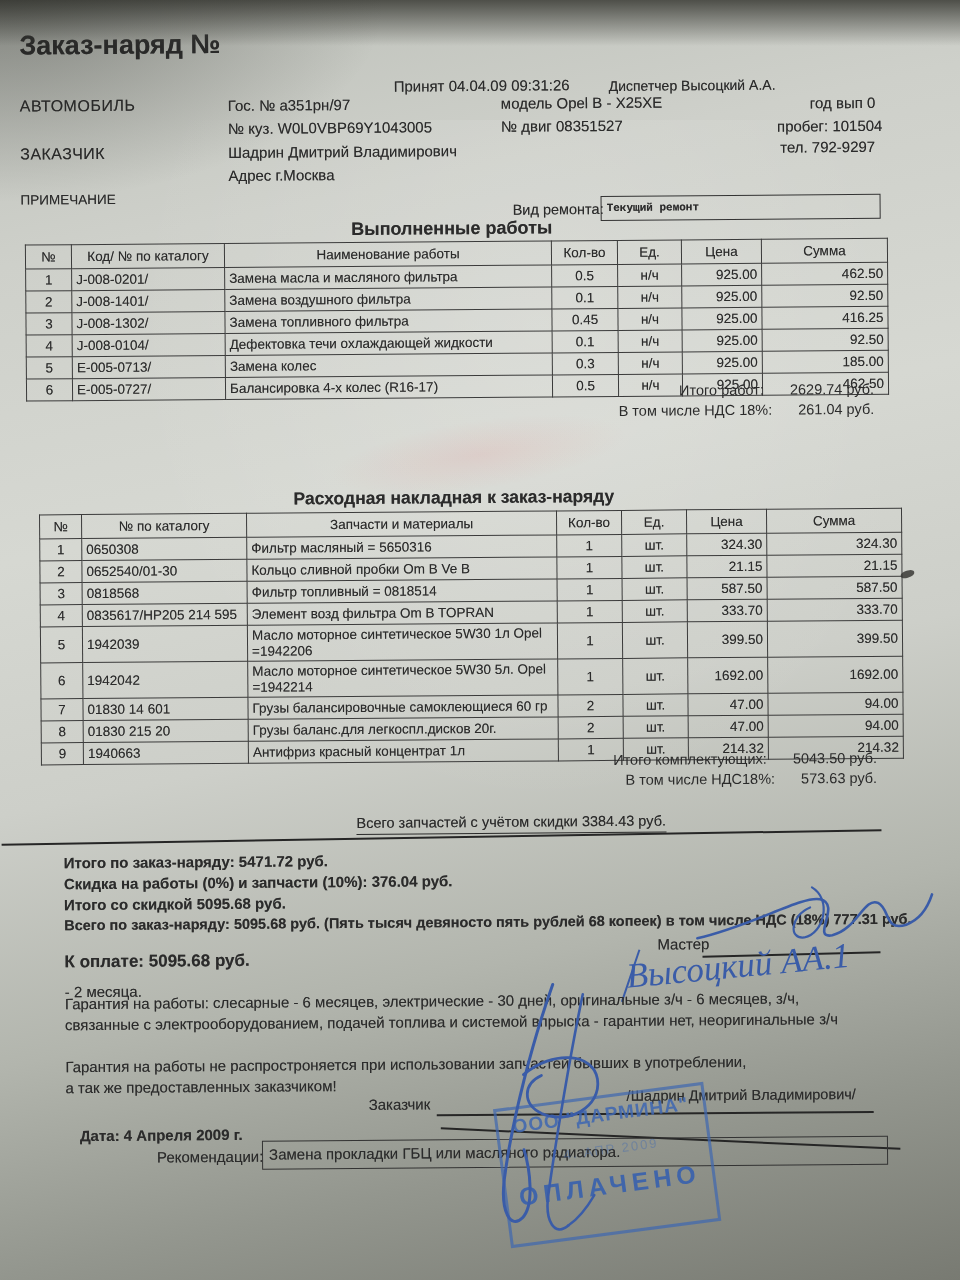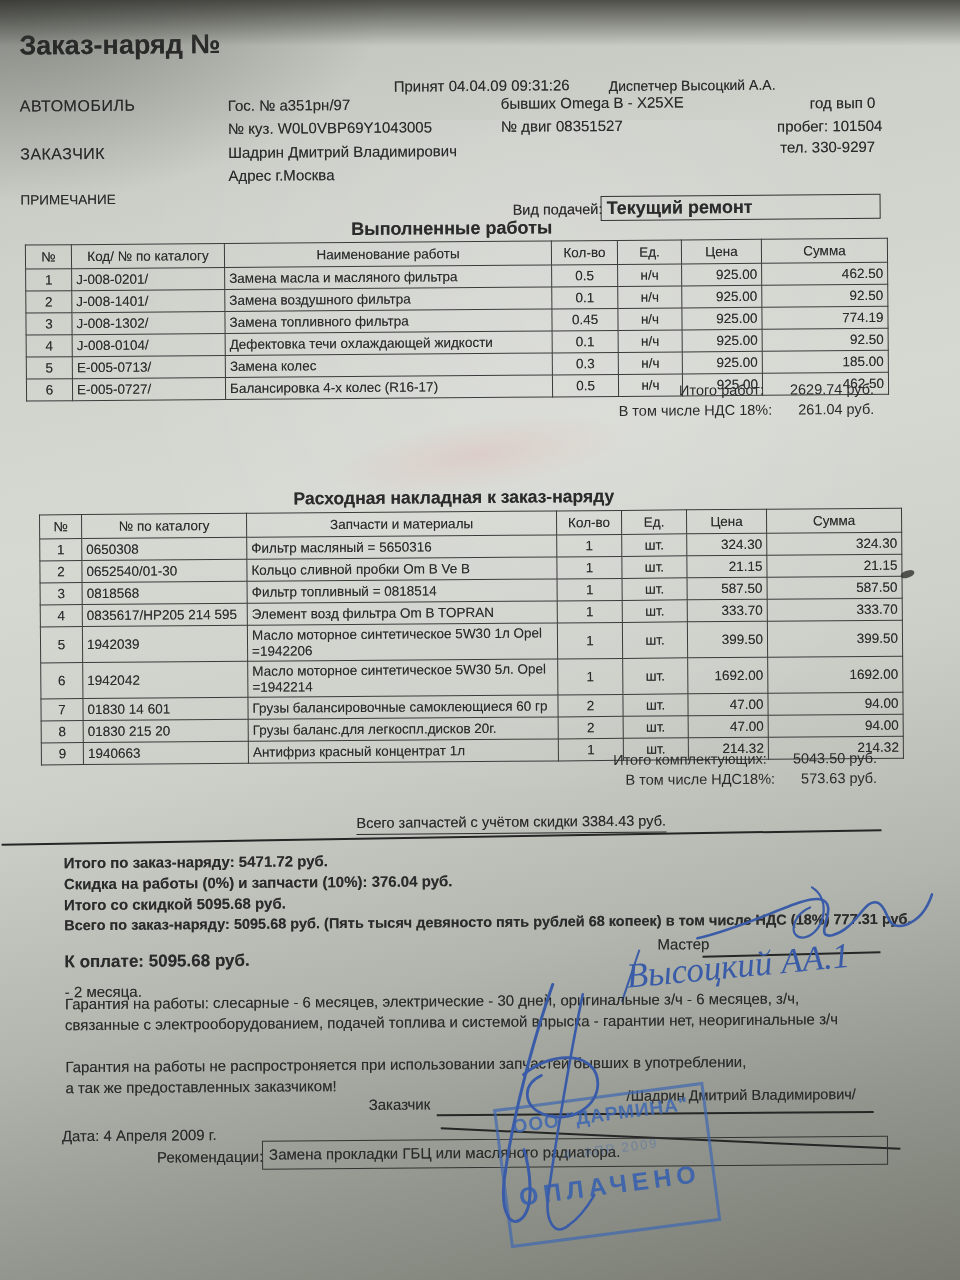--- a/index.html
+++ b/index.html
@@ -45,36 +45,36 @@
 <div class="photo">
   <div class="glow"></div>
   <div class="content">
 
     <div class="t b" style="left:24px;top:28px;font-size:27px;">Заказ-наряд №</div>
     <div class="t" style="left:398px;top:78px;">Принят 04.04.09 09:31:26</div>
     <div class="t" style="left:613px;top:80px;font-size:14px;">Диспетчер Высоцкий А.А.</div>
 
     <div class="t" style="left:24px;top:94px;font-size:16px;letter-spacing:.5px;">АВТОМОБИЛЬ</div>
     <div class="t" style="left:232px;top:96px;">Гос. № а351рн/97</div>
-    <div class="t" style="left:505px;top:96px;">бывших Omega B - X25XE</div>
+    <div class="t" style="left:505px;top:96px;">модель Opel B - X25XE</div>
     <div class="t" style="left:814px;top:98px;">год вып 0</div>
 
     <div class="t" style="left:232px;top:119px;">№ куз. W0L0VBP69Y1043005</div>
     <div class="t" style="left:505px;top:119px;">№ двиг 08351527</div>
     <div class="t" style="left:781px;top:121px;">пробег: 101504</div>
 
     <div class="t" style="left:24px;top:142px;font-size:16px;letter-spacing:.5px;">ЗАКАЗЧИК</div>
     <div class="t" style="left:232px;top:143px;">Шадрин Дмитрий Владимирович</div>
-    <div class="t" style="left:784px;top:142px;">тел. 330-9297</div>
+    <div class="t" style="left:784px;top:142px;">тел. 792-9297</div>
     <div class="t" style="left:232px;top:166px;">Адрес г.Москва</div>
     <div class="t" style="left:24px;top:190px;font-size:13.5px;">ПРИМЕЧАНИЕ</div>
 
-    <div class="t" style="left:516px;top:203px;font-size:14.5px;">Вид подачей:</div>
+    <div class="t" style="left:516px;top:203px;font-size:14.5px;">Вид ремонта:</div>
     <div class="vbox" style="left:604px;top:197px;width:278px;height:23px;">
-      <span class="t b" style="position:static;padding-left:5px;font-size:18px;">Текущий ремонт</span>
+      <span class="t b" style="position:static;padding-left:5px;font-size:11px;font-family:Liberation Mono, monospace;">Текущий ремонт</span>
     </div>
 
     <div class="t b c" style="left:0;top:219px;width:910px;font-size:18px;">Выполненные работы</div>
     <table style="position:absolute;left:28px;top:241px;width:862px;">
       <colgroup>
           <col style="width:46px">
           <col style="width:153px">
           <col style="width:327px">
           <col style="width:66px">
           <col style="width:64px">
@@ -111,21 +111,21 @@
             <td class="price">925.00</td>
             <td class="sum">92.50</td>
           </tr>
           <tr>
             <td class="num">3</td>
             <td class="code">J-008-1302/</td>
             <td class="desc">Замена топливного фильтра</td>
             <td class="qty">0.45</td>
             <td class="unit">н/ч</td>
             <td class="price">925.00</td>
-            <td class="sum">774.19</td>
+            <td class="sum">416.25</td>
           </tr>
           <tr>
             <td class="num">4</td>
             <td class="code">J-008-0104/</td>
             <td class="desc">Дефектовка течи охлаждающей жидкости</td>
             <td class="qty">0.1</td>
             <td class="unit">н/ч</td>
             <td class="price">925.00</td>
             <td class="sum">92.50</td>
           </tr>
@@ -300,21 +300,21 @@
     <div class="t" style="left:62px;top:1014px;">связанные с электрооборудованием, подачей топлива и системой впрыска - гарантии нет, неоригинальные з/ч</div>
     <div class="t" style="left:62px;top:981px;">- 2 месяца.</div>
     <div class="t" style="left:62px;top:1056px;">Гарантия на работы не распростроняется при использовании запчастей бывших в употреблении,</div>
     <div class="t" style="left:62px;top:1077px;">а так же предоставленных заказчиком!</div>
 
     <div class="t" style="left:365px;top:1096px;">Заказчик</div>
     <div class="line" style="left:433px;top:1114px;width:437px;height:1.8px;"></div>
     <div class="t" style="left:623px;top:1090px;font-size:14.5px;">/Шадрин Дмитрий Владимирович/</div>
     <div class="line" style="left:437px;top:1127px;width:460px;height:1.6px;transform:rotate(3deg);transform-origin:left center;"></div>
 
-    <div class="t" style="left:58px;top:1125px;">Дата: 4 Апреля 2009 г.</div>
+    <div class="t" style="left:76px;top:1125px;font-weight:bold;">Дата: 4 Апреля 2009 г.</div>
     <div class="t" style="left:146px;top:1147px;margin-left:7px;">Рекомендации:</div>
     <div class="vbox" style="left:258px;top:1139px;width:624px;height:27px;">
       <span class="t" style="position:static;padding-left:6px;">Замена прокладки ГБЦ или масляного радиатора.</span>
     </div>
 
     <div class="stamp">
       <div class="s1">ООО "ДАРМИНА"</div>
       <div class="s2">- 4.  АПР 2009</div>
       <div class="s3">ОПЛАЧЕНО</div>
     </div>

